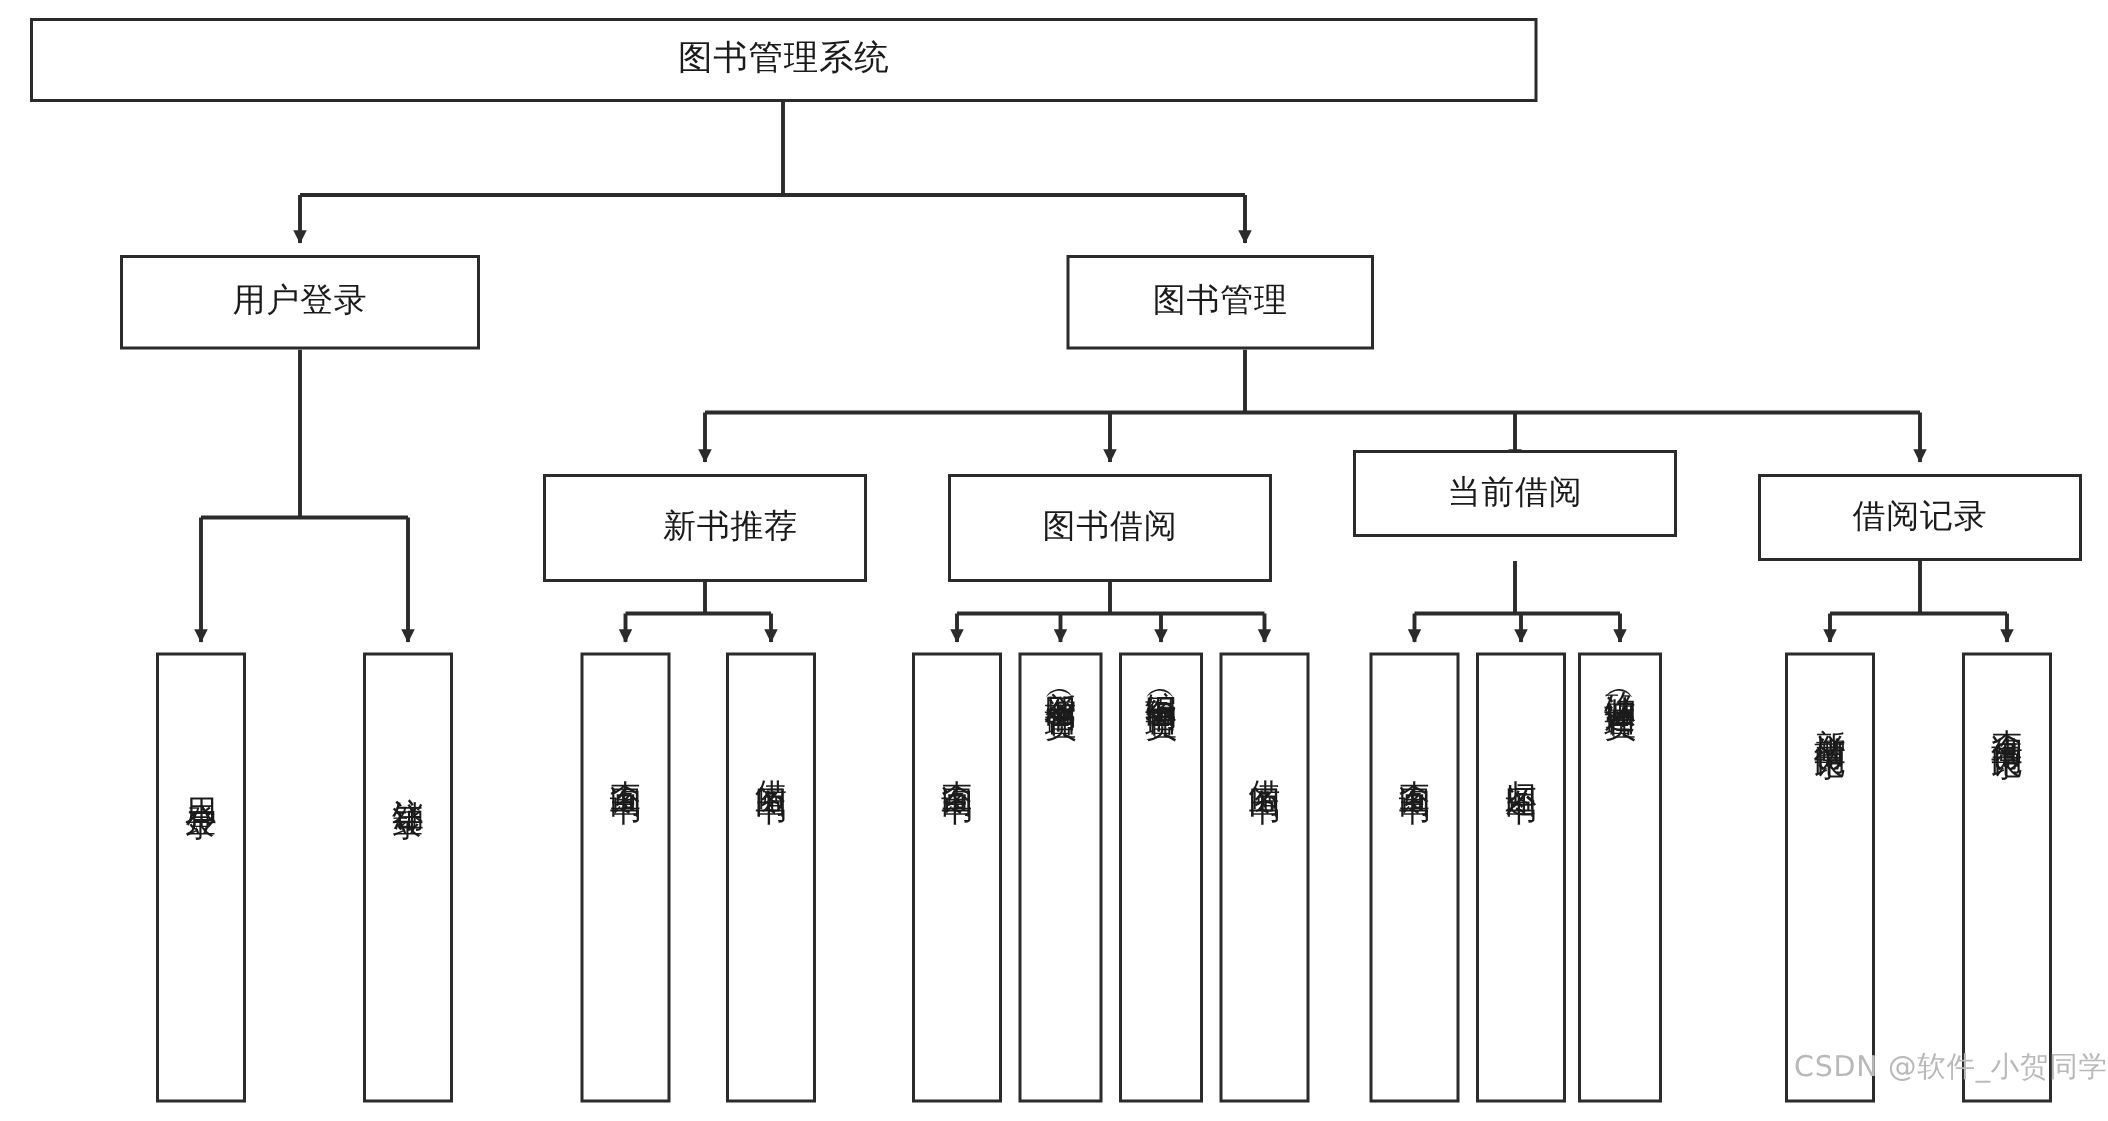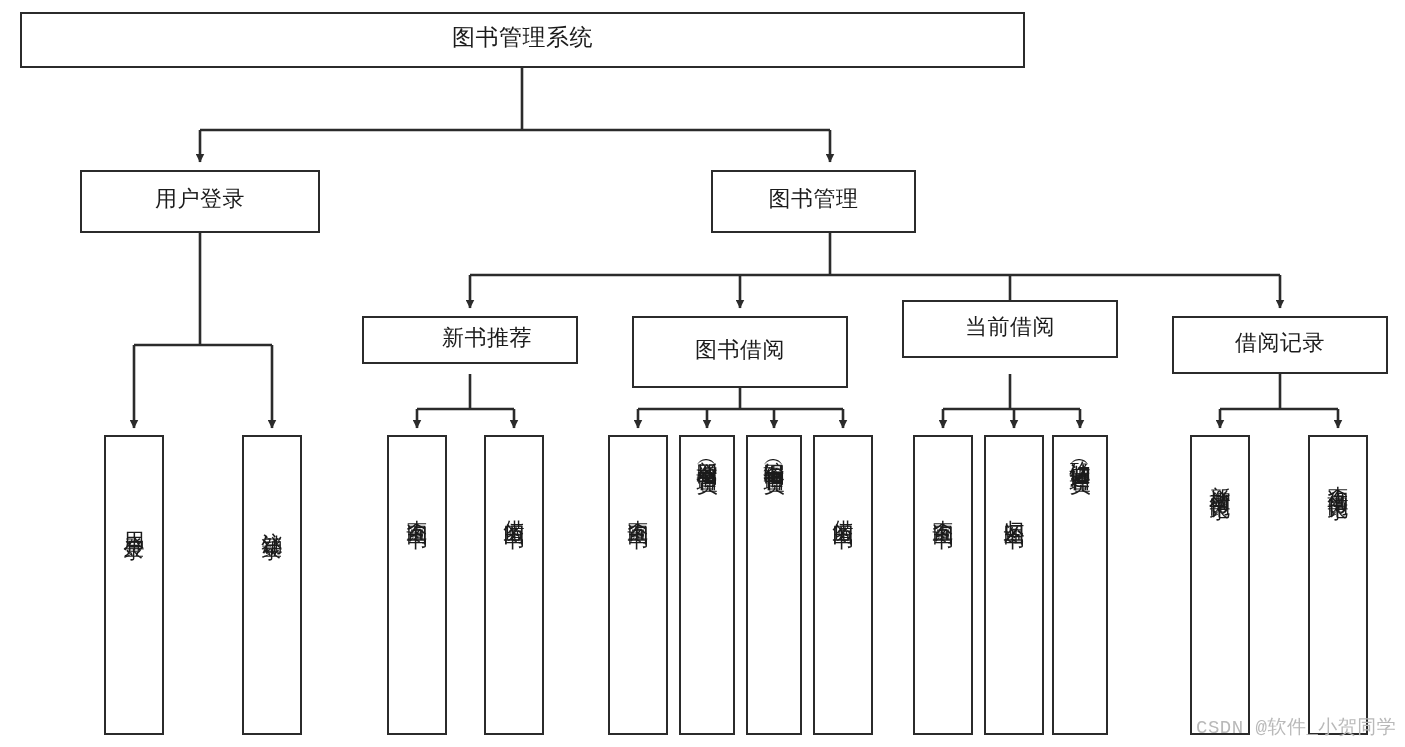--- a/index.html
+++ b/index.html
@@ -40,21 +40,20 @@
   .node .label {
     display: block;
     text-align: center;
     line-height: 1.28;
     letter-spacing: 0.5px;
     white-space: nowrap;
   }
   
   .node.h .label {
     font-size: 22px;
-    font-family: Liberation Mono, monospace;
   }
   .node.h-root .label {
     font-size: 23px;
   }
   
   .node.v {
     align-items: flex-start;
     justify-content: center;
     padding-top: 6px;
   }
@@ -150,21 +149,21 @@
     <span class="label">图书管理系统</span>
   </div>
 
   <div class="node h" style="left:80px;top:170px;width:240px;height:63px;">
     <span class="label">用户登录</span>
   </div>
   <div class="node h" style="left:711px;top:170px;width:205px;height:63px;">
     <span class="label">图书管理</span>
   </div>
 
-  <div class="node h" style="left:362px;top:316px;width:216px;height:48px;padding-left:34px;">
+  <div class="node h" style="left:362px;top:316px;width:216px;height:72px;padding-left:34px;">
     <span class="label">新书推荐</span>
   </div>
   <div class="node h" style="left:632px;top:316px;width:216px;height:72px;">
     <span class="label">图书借阅</span>
   </div>
   <div class="node h" style="left:902px;top:300px;width:216px;height:58px;">
     <span class="label">当前借阅</span>
   </div>
   <div class="node h" style="left:1172px;top:316px;width:216px;height:58px;">
     <span class="label">借阅记录</span>
@@ -207,17 +206,17 @@
     <span class="label">确认归还（管理员）</span>
   </div>
 
   <div class="node v" style="left:1190px;top:435px;width:60px;height:300px;padding-top:32px;">
     <span class="label">新增借阅记录</span>
   </div>
   <div class="node v" style="left:1308px;top:435px;width:60px;height:300px;padding-top:32px;">
     <span class="label">查询借阅记录</span>
   </div>
 
-  <div class="watermark" style="left:1196px;top:714px;font-family:Liberation Mono, monospace;">
+  <div class="watermark" style="left:1196px;top:698px;">
     <span>CSDN @软件_小贺同学</span>
   </div>
 
 </div>
 
 </body></html>

